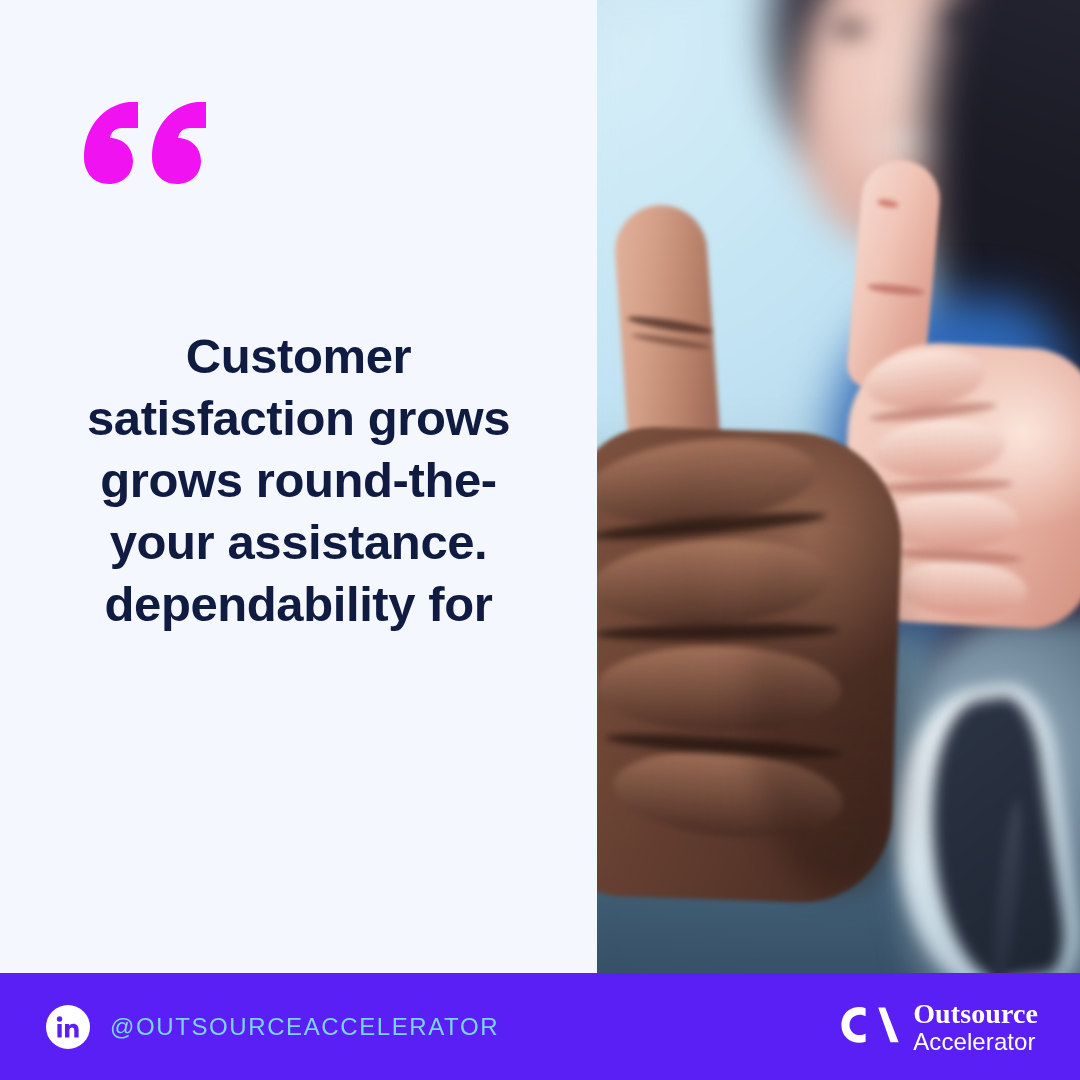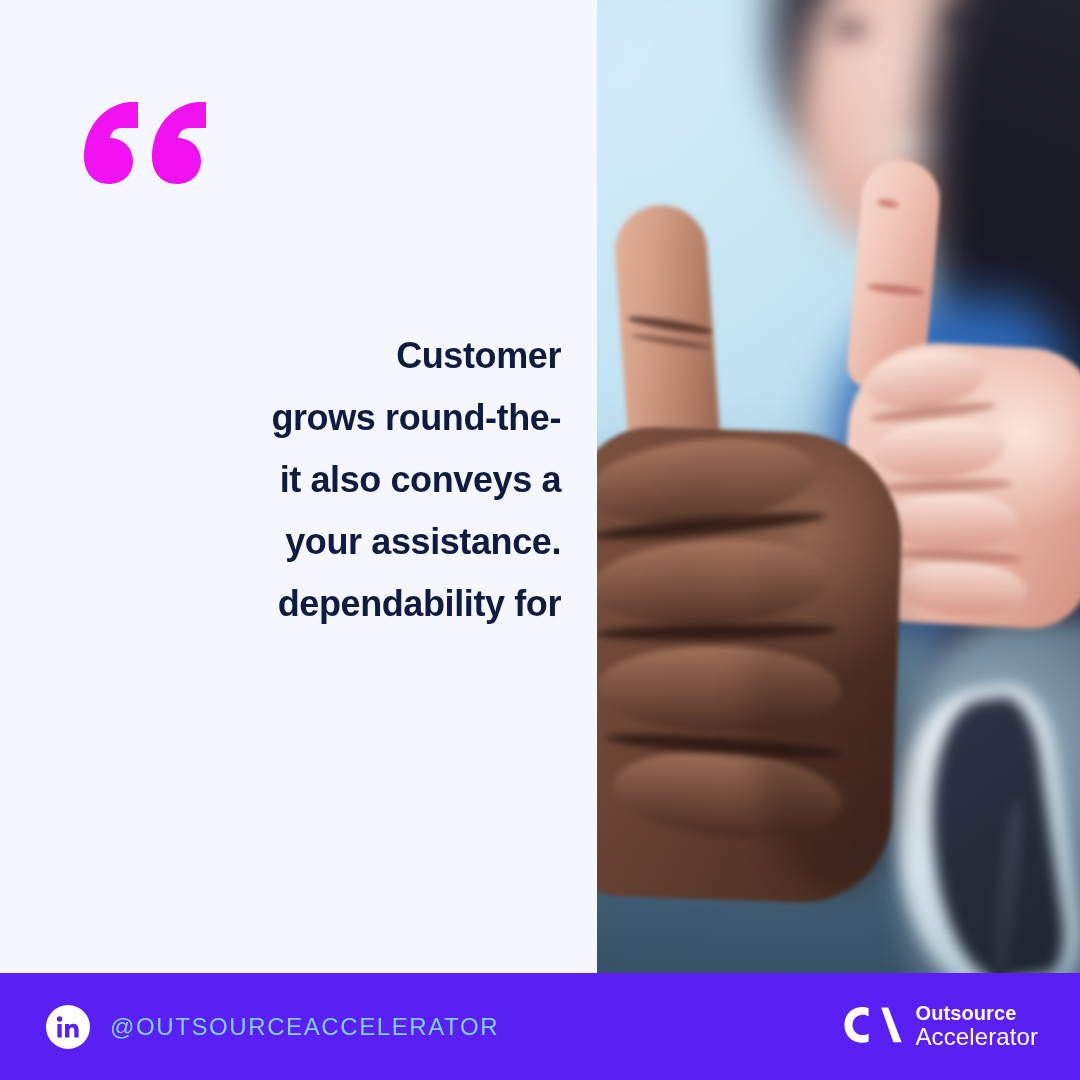--- a/index.html
+++ b/index.html
@@ -38,25 +38,25 @@
     width: 122px;
     height: 86px;
   }
   .quote-mark svg { display: block; width: 100%; height: 100%; }
 
   .quote-text {
     position: absolute;
     left: 36px;
     top: 325px;
     width: 525px;
-    text-align: right;
+    text-align: center;
     color: #101B42;
     font-family: "Liberation Sans", sans-serif;
     font-weight: bold;
-    font-size: 36px;
+    font-size: 49px;
     line-height: 62px;
     letter-spacing: -0.4px;
   }
   .quote-text .ln { display: block; white-space: nowrap; }
 
   
   .photo-panel {
     position: absolute;
     left: 597px;
     top: 0;
@@ -311,41 +311,41 @@
   }
   .logo-mark { width: 58px; height: 42px; flex: none; }
   .logo-mark svg { display: block; width: 100%; height: 100%; }
   .logo-words {
     display: flex;
     flex-direction: column;
     line-height: 1.06;
     color: #ffffff;
     font-family: "Liberation Sans", sans-serif;
   }
-  .logo-words .w1 { font-size: 20px; font-weight: bold; letter-spacing: 0.1px; }
+  .logo-words .w1 { font-size: 28px; font-weight: bold; letter-spacing: 0.1px; font-family: Liberation Serif, serif; }
   .logo-words .w2 { font-size: 24px; font-weight: normal; letter-spacing: 0.1px; }
 </style>
 </head>
 <body>
 
 <div class="card">
 
   <div class="quote-panel">
 
     <div class="quote-mark">
       <svg viewBox="0 0 122 86" xmlns="http://www.w3.org/2000/svg" aria-hidden="true">
         <path fill="#F012F0" d="M54 2v26H38c-7 0-11 4-12 10 12 0 23 9 23 23 0 14-11 23-24 23C10 84 0 73 0 57 0 28 19 5 45 2h9z"></path>
         <path fill="#F012F0" d="M122 2v26h-16c-7 0-11 4-12 10 12 0 23 9 23 23 0 14-11 23-24 23-15 0-25-11-25-27 0-29 19-52 45-55h9z"></path>
       </svg>
     </div>
 
     <div class="quote-text">
       <span class="ln">Customer</span>
+      <span class="ln">satisfaction grows</span>
       <span class="ln">grows round-the-</span>
-      <span class="ln">it also conveys a</span>
       <span class="ln">your assistance.</span>
       <span class="ln">dependability for</span>
     </div>
 
   </div>
 
   <div class="photo-panel">
     <div class="layer bg-wall"></div>
     <div class="layer bg-desk"></div>
 

